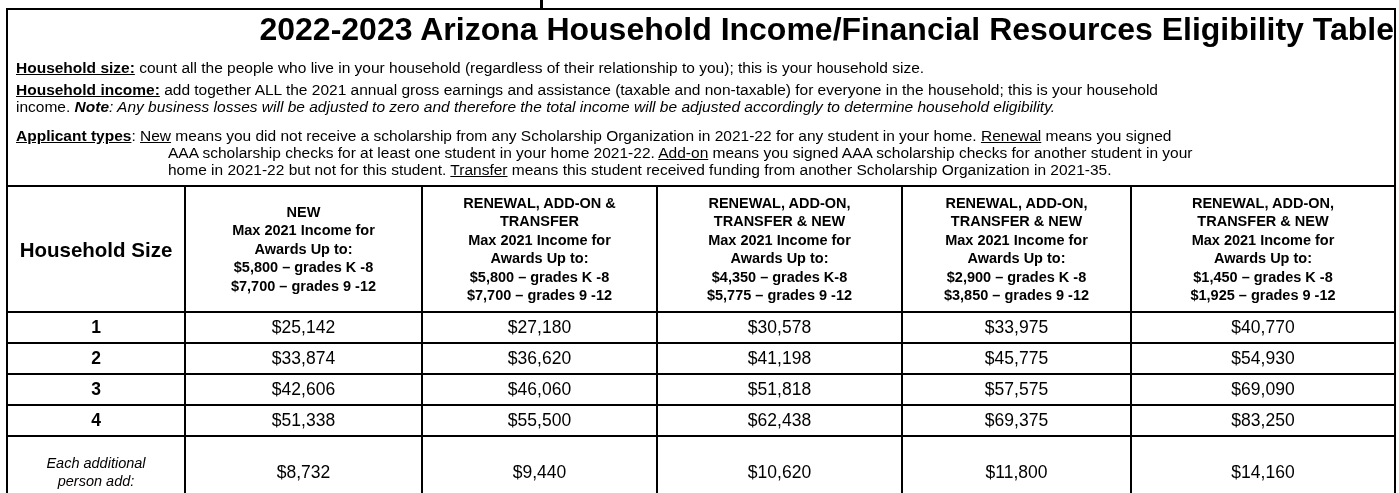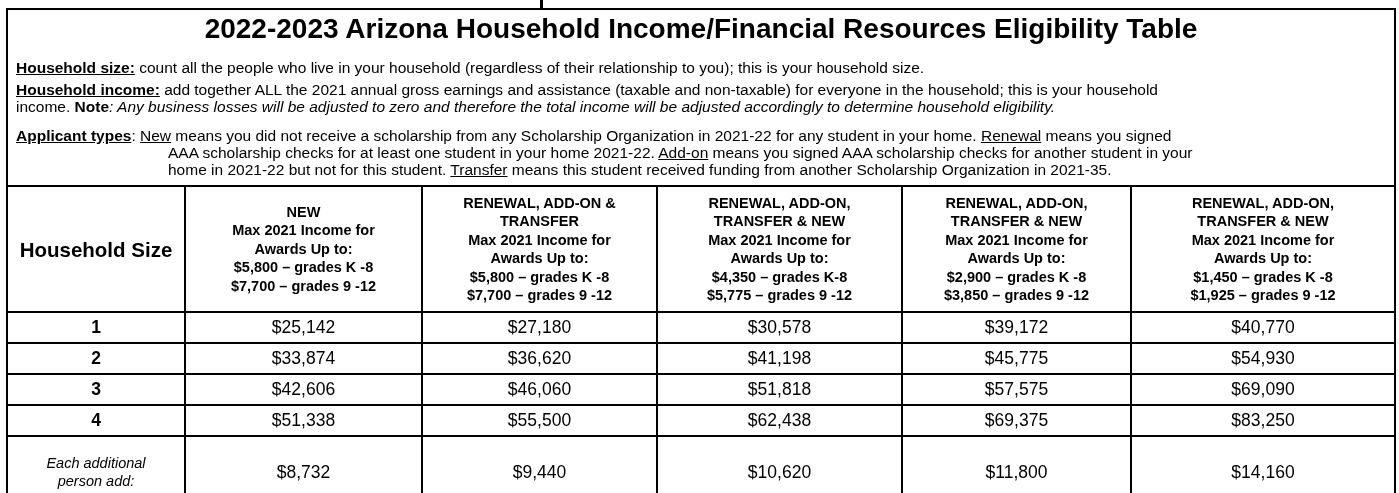--- a/index.html
+++ b/index.html
@@ -21,41 +21,41 @@
   .doc {
     position: absolute;
     left: 6px; top: 8px;
     width: 1390px; height: 485px;
     border: 2px solid #000;
     border-bottom: none;
     background: #fff;
     overflow: hidden;
   }
   .doc-title {
-    font-size: 28px;
-    font-weight: bold;
-    text-align: center;
+    font-size: 32px;
+    font-weight: bold;
+    text-align: right;
     line-height: 34px;
     margin-top: 2px;
     letter-spacing: 0px;
   }
   .notes {
     padding: 0 8px 0 8px;
     font-size: 15.5px;
     line-height: 17.2px;
   }
   .note-p1 { margin-top: 13px; }
   .note-p2 { margin-top: 5px; }
   .note-p3 { margin-top: 11px; }
   .indent { padding-left: 152px; }
   .b  { font-weight: normal; }
   .bu { font-weight: bold; text-decoration: underline; }
   .u  { text-decoration: underline; }
   .i  { font-style: italic; margin-top: 16px; }
-  .bi { font-weight: bold; }
+  .bi { font-weight: bold; font-style: italic; }
 
   table.elig {
     width: 100%;
     table-layout: fixed;
     border-collapse: collapse;
     margin-top: 7px;
   }
   table.elig td, table.elig th {
     border: 2px solid #000;
     text-align: center;
@@ -183,21 +183,21 @@
           <div>$1,450 – grades K -8</div>
           <div>$1,925 – grades 9 -12</div>
         </th>
       </tr>
 
       <tr>
         <td class="rowlabel">1</td>
         <td class="val">$25,142</td>
         <td class="val">$27,180</td>
         <td class="val">$30,578</td>
-        <td class="val">$39,172</td>
+        <td class="val">$33,975</td>
         <td class="val">$40,770</td>
       </tr>
       <tr>
         <td class="rowlabel">2</td>
         <td class="val">$33,874</td>
         <td class="val">$36,620</td>
         <td class="val">$41,198</td>
         <td class="val">$45,775</td>
         <td class="val">$54,930</td>
       </tr>

